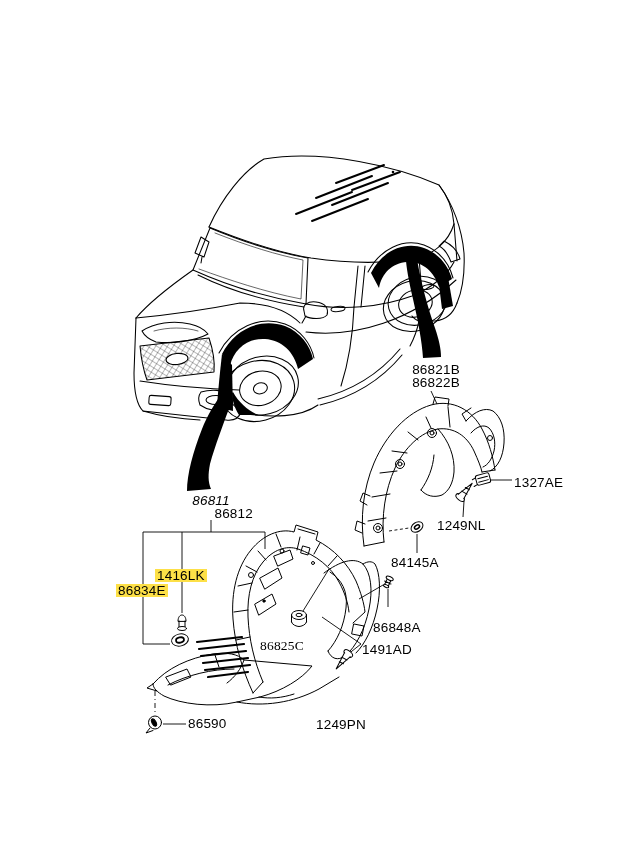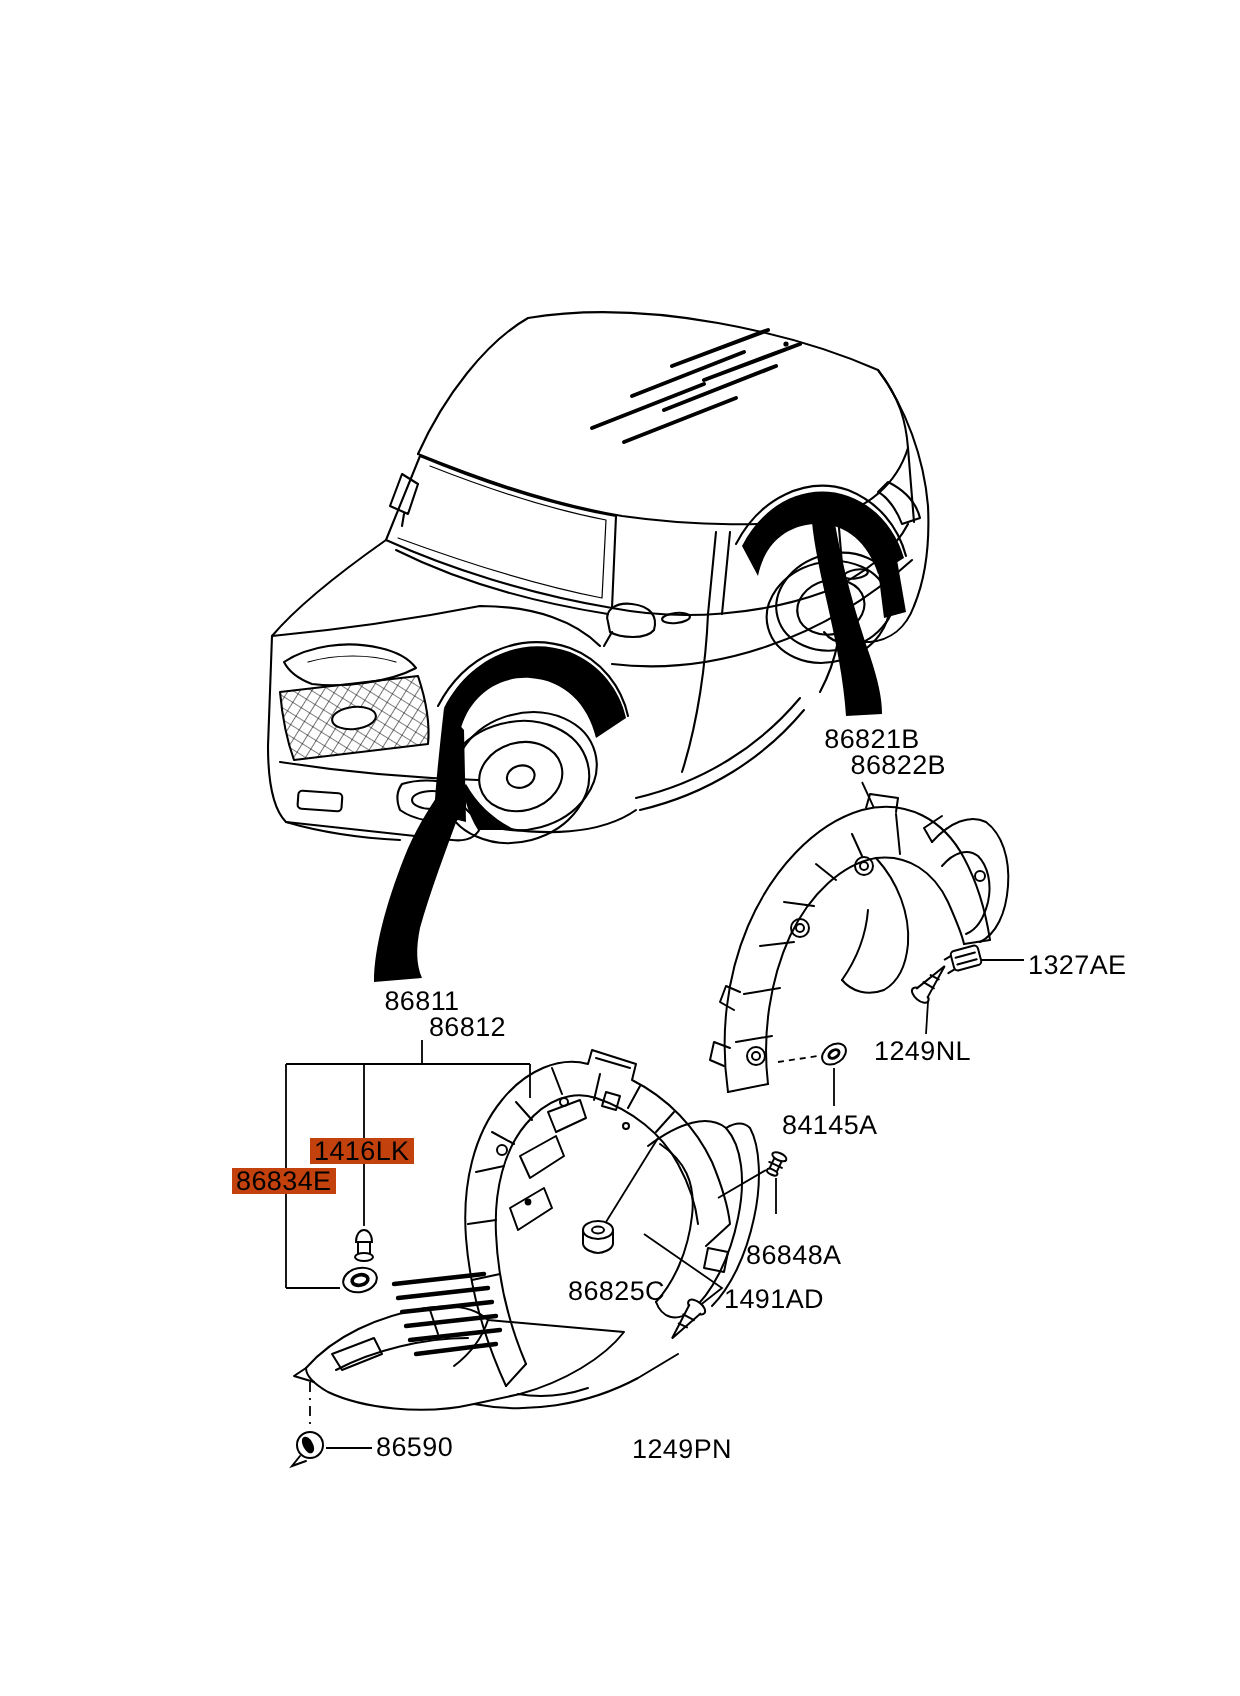--- a/index.html
+++ b/index.html
@@ -2,21 +2,21 @@
 <html><head>
 <meta charset="utf-8">
 <style>
   html,body{margin:0;padding:0;background:#fff;}
   .stage{position:relative;width:620px;height:848px;background:#fff;overflow:hidden;
          font-family:"Liberation Sans",sans-serif;}
   .diagram-svg{position:absolute;left:0;top:0;}
   .callout{position:absolute;font-size:13.5px;line-height:13px;color:#000;
            white-space:nowrap;letter-spacing:.2px;}
   .center{text-align:center;}
-  .masked{background:#c2410c;padding:0 2px;}
+  .masked{background:#fde047;padding:0 2px;}
 </style>
 </head>
 <body>
 
 <div class="stage">
 
 <svg class="diagram-svg" width="620" height="848" viewBox="0 0 620 848">
   <defs>
     <pattern id="hatch" width="5" height="5" patternUnits="userSpaceOnUse" patternTransform="rotate(32)">
       <path d="M0,0 L0,5 M0,0 L5,0" stroke="#000" stroke-width="0.55"></path>
@@ -213,26 +213,26 @@
 
     <g>
       <circle cx="155" cy="722.5" r="6.5"></circle>
       <ellipse cx="154" cy="722.5" rx="2" ry="4" transform="rotate(-28 154 722.5)" fill="#000"></ellipse>
       <path d="M150,728 L146,733 L153,730.5"></path>
     </g>
   </g>
 </svg>
 
   <div class="callout center" style="left:399px;top:363px;width:74px;">86821B</div>
-  <div class="callout center" style="left:399px;top:376px;width:74px;text-align:right;">86822B</div>
+  <div class="callout center" style="left:399px;top:376px;width:74px;">86822B</div>
   <div class="callout" style="left:514px;top:476px;">1327AE</div>
   <div class="callout" style="left:437px;top:519px;">1249NL</div>
   <div class="callout" style="left:391px;top:556px;">84145A</div>
-  <div class="callout center" style="left:169px;top:494px;width:84px;">86811</div>
+  <div class="callout center" style="left:169px;top:494px;width:84px;font-style:italic;">86811</div>
   <div class="callout center" style="left:169px;top:507px;width:84px;text-align:right;">86812</div>
   <div class="callout masked" style="left:155px;top:569px;">1416LK</div>
   <div class="callout masked" style="left:116px;top:584px;">86834E</div>
-  <div class="callout" style="left:284px;top:639px;">86825C</div>
+  <div class="callout" style="left:260px;top:639px;font-family:Liberation Serif, serif;">86825C</div>
   <div class="callout" style="left:362px;top:608px;margin-top:35px;">1491AD</div>
   <div class="callout" style="left:362px;top:621px;margin-left:11px;">86848A</div>
   <div class="callout" style="left:316px;top:684px;margin-top:34px;">1249PN</div>
   <div class="callout" style="left:188px;top:717px;">86590</div>
 </div>
 
 </body></html>

